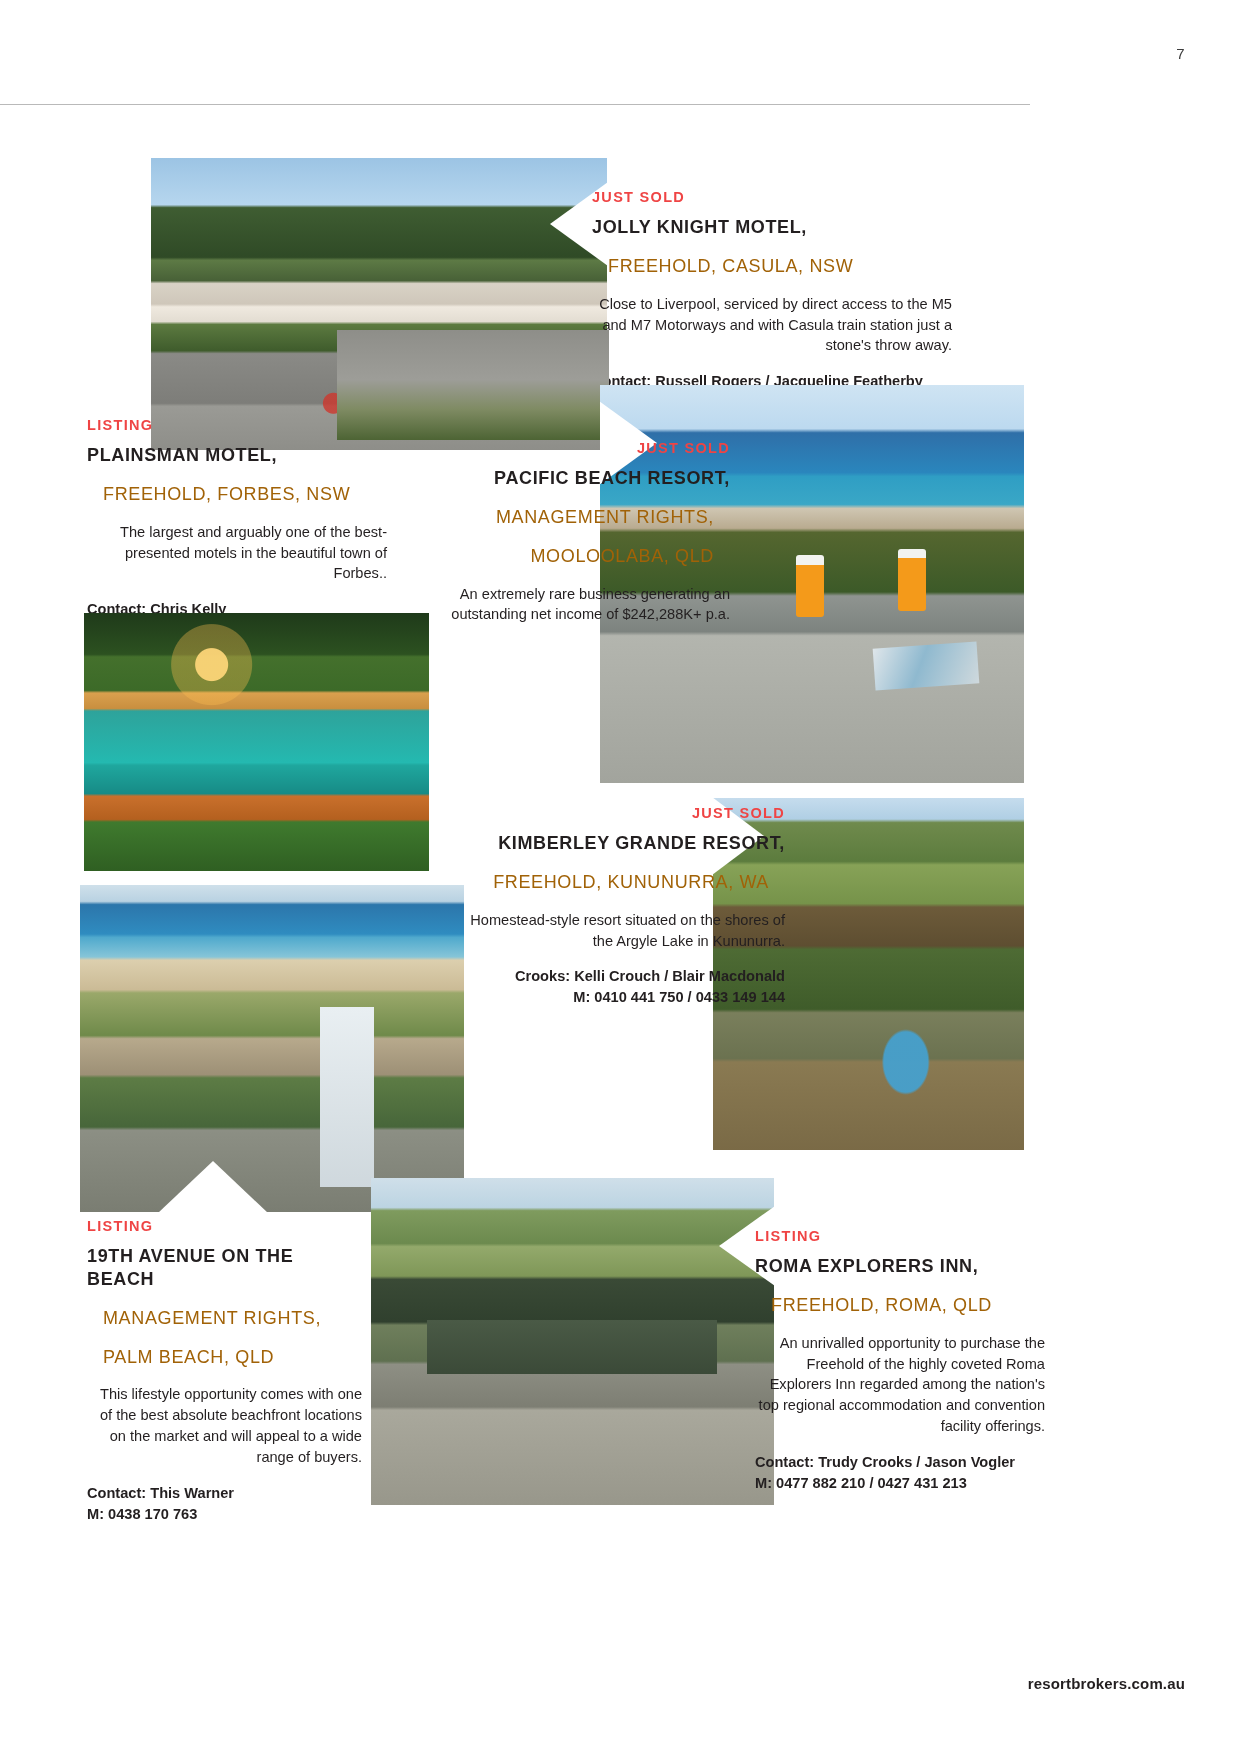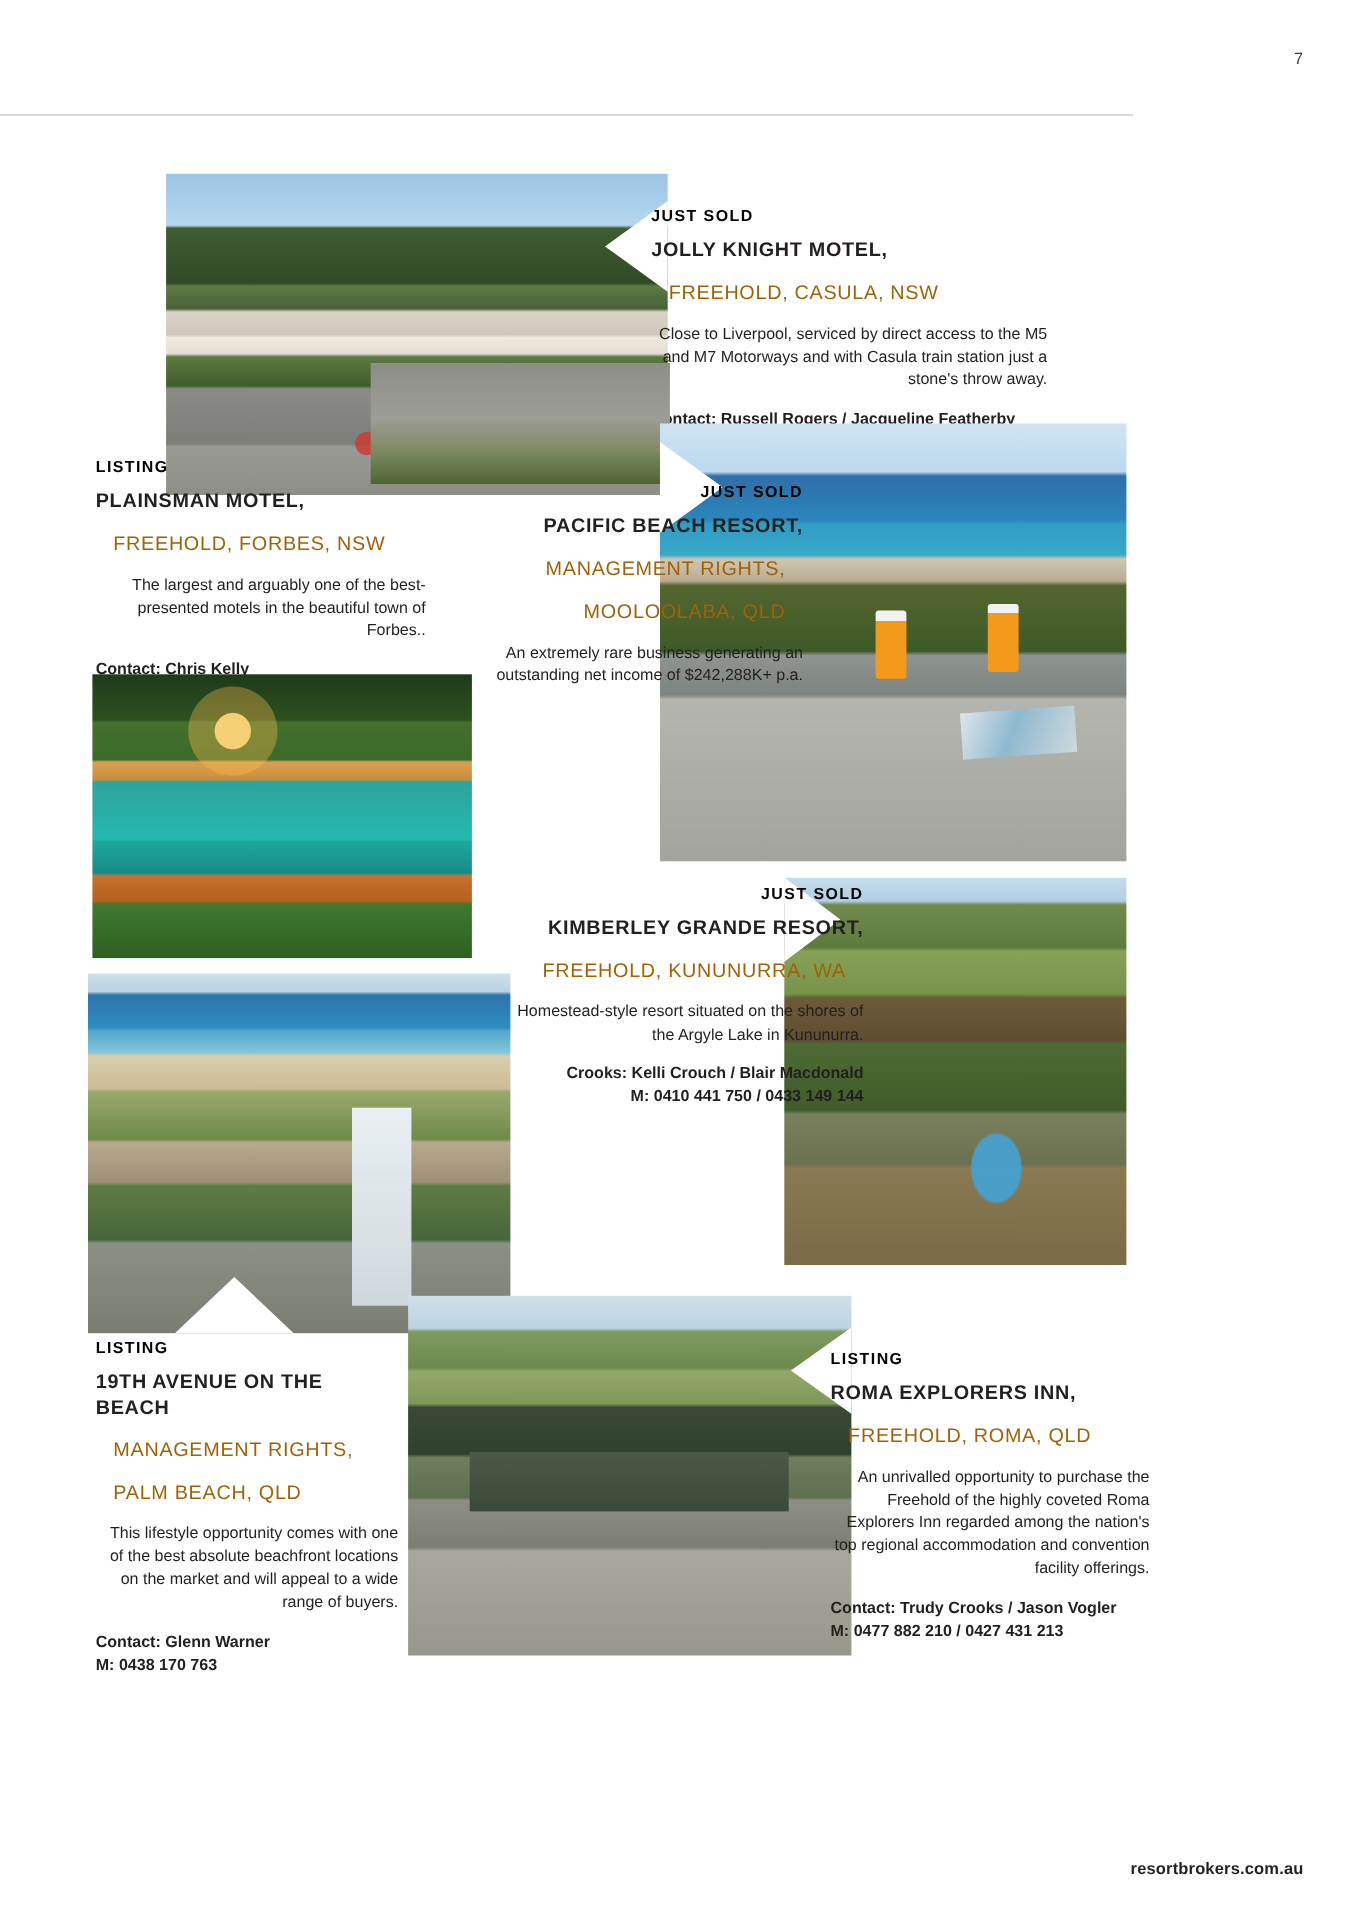--- a/index.html
+++ b/index.html
@@ -13,32 +13,32 @@
   
   .page-number{
     position:absolute;top:45px;right:56px;
     font-size:15px;color:#3c3c3c;letter-spacing:.02em;
   }
   .header-rule{
     position:absolute;top:104px;left:0;width:1030px;height:1px;
     background:#b9b9b9;
   }
   .footer-url{
-    position:absolute;bottom:46px;right:56px;
+    position:absolute;bottom:62px;right:56px;
     font-size:15px;font-weight:bold;color:#231f20;letter-spacing:.01em;
   }
 
   
   .photo{position:absolute;overflow:hidden;background-size:cover;background-position:center;}
 
   
   .block{position:absolute;}
   .kicker{
     font-size:14.5px;font-weight:bold;letter-spacing:.09em;
-    color:#000000;margin:0 0 11px 0;text-transform:uppercase;
+    color:#ef4444;margin:0 0 11px 0;text-transform:uppercase;
   }
   .title{
     font-size:18px;font-weight:bold;letter-spacing:.035em;
     line-height:1.27;margin:0;text-transform:uppercase;color:#231f20;
   }
   .subtitle{
     font-size:18px;font-weight:normal;letter-spacing:.035em;
     line-height:1.27;margin:16px;text-transform:uppercase;color:#a16207;
   }
   .desc{
@@ -275,21 +275,21 @@
     <div class="tower"></div>
     <div class="arrowcut"></div>
   </div>
   <div class="block left" id="tx-19th">
     <div class="kicker">LISTING</div>
     <div class="title">19TH AVENUE ON THE BEACH</div>
     <div class="subtitle">MANAGEMENT RIGHTS,</div>
     <div class="subtitle">PALM BEACH, QLD</div>
     <p class="desc">This lifestyle opportunity comes with one of the best absolute beachfront locations on the market and will appeal to a wide range of buyers.</p>
     <p class="contact">
-      <span>Contact: Glenn Warner</span><br>
+      <span>Contact: This Warner</span><br>
       <span>M: 0438 170 763</span>
     </p>
   </div>
 
   <div class="photo" id="ph-roma">
     <div class="roofline"></div>
     <div class="arrowcut"></div>
   </div>
   <div class="block left" id="tx-roma">
     <div class="kicker">LISTING</div>

